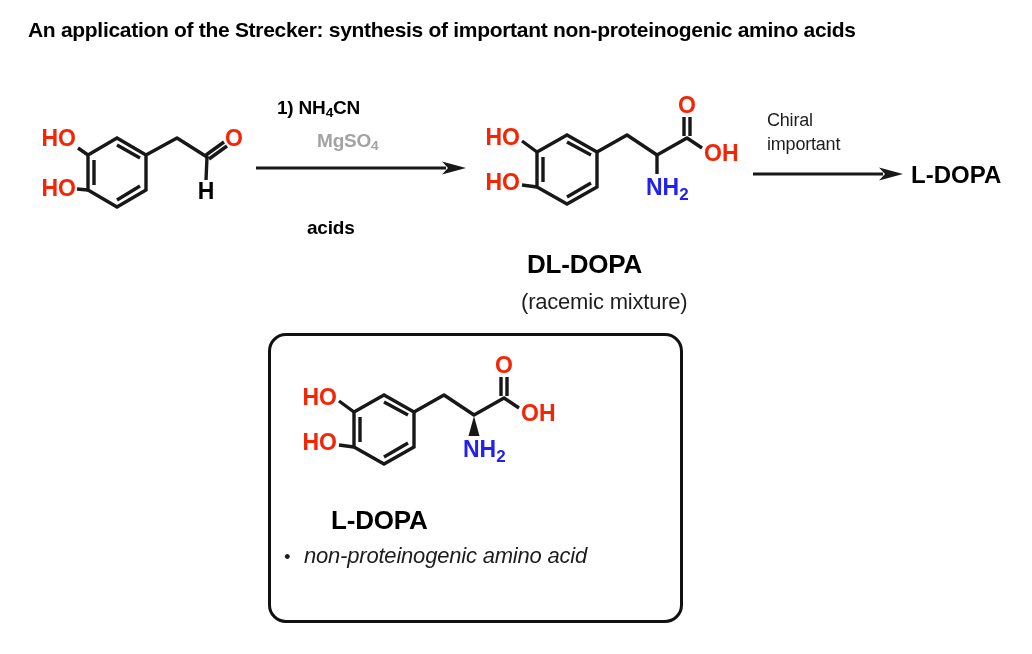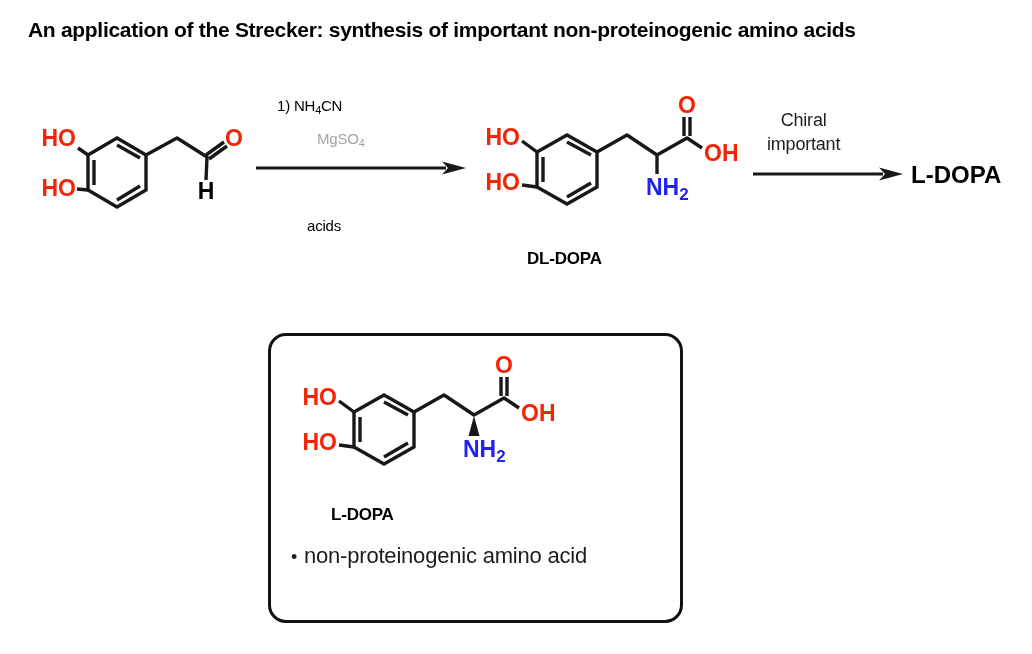--- a/index.html
+++ b/index.html
@@ -1,35 +1,35 @@
 <!DOCTYPE html>
 <html style="--red: #f42405; --blue: #2222ee; --gray: #a3a3a3; --ink: #181818;"><head>
 <meta charset="utf-8">
 <style>
   html,body{margin:0;padding:0;background:#fff;}
   #canvas{
     position:relative;width:1032px;height:654px;background:#ffffff;overflow:hidden;
-    font-family:"Liberation Sans",sans-serif;color:#000;text-align:center;
+    font-family:"Liberation Sans",sans-serif;color:#000;
   }
   .abs{position:absolute;}
   #title{
     left:28px;top:18px;font-size:21px;font-weight:bold;letter-spacing:-0.3px;color:#000;white-space:nowrap;
   }
   .caption{font-size:22px;color:#1e1e1e;letter-spacing:-0.2px;white-space:nowrap;}
-  .mol-name{font-size:17px;font-weight:bold;color:#000;letter-spacing:-0.2px;white-space:nowrap;}
-  .reagent{font-size:15px;font-weight:normal;color:#000;letter-spacing:-0.2px;white-space:nowrap;}
+  .mol-name{font-size:26px;font-weight:bold;color:#000;letter-spacing:-0.2px;white-space:nowrap;}
+  .reagent{font-size:19px;font-weight:bold;color:#000;letter-spacing:-0.2px;white-space:nowrap;}
   .reagent.gray{color:var(--gray);}
   sub{font-size:0.72em;vertical-align:-0.25em;line-height:0;}
   .arrow-label{font-size:18px;color:#1e1e1e;line-height:24px;letter-spacing:-0.2px;white-space:nowrap;}
   #final-product{left:911px;top:161px;font-size:24px;font-weight:bold;white-space:nowrap;}
   #infobox{
     left:268px;top:333px;width:409px;height:284px;
     border:3px solid #111;border-radius:18px;background:#fff;
   }
-  .bullet-line{font-size:22px;color:#1c1c1c;letter-spacing:-0.2px;white-space:nowrap;}
+  .bullet-line{font-size:22px;color:#1c1c1c;letter-spacing:-0.2px;white-space:nowrap;font-style:italic;}
   .bullet-marker{display:inline-block;width:20px;font-size:18px;color:#1c1c1c;}
   
   .atom{font-family:"Liberation Sans",sans-serif;font-weight:bold;font-size:23px;}
   .atom-sub{font-size:17px;}
   .bond{stroke:#181818;stroke-width:3.4;fill:none;}
   .bond-round{stroke-linejoin:round;stroke-linecap:round;}
   .arrow-line{stroke:#181818;stroke-width:3.2;fill:none;}
   .arrow-head{fill:#181818;stroke:none;}
   .wedge{fill:#181818;stroke:none;}
 </style>
@@ -75,20 +75,21 @@
     <path class="bond" d="M217,53 L232,63"></path>
     <path class="bond" d="M52,56 L67,67 M52,100 L67,102"></path>
     <text class="atom" style="fill:var(--red)" text-anchor="end" x="50" y="60">HO</text>
     <text class="atom" style="fill:var(--red)" text-anchor="end" x="50" y="105">HO</text>
     <text class="atom" style="fill:var(--red)" text-anchor="middle" x="217" y="28">O</text>
     <text class="atom" style="fill:var(--red)" x="234" y="76">OH</text>
     <text class="atom" style="fill:var(--blue)" x="176" y="110"><tspan>NH</tspan><tspan class="atom-sub" dy="5">2</tspan></text>
   </svg>
 
   <div class="abs mol-name" style="left:527px;top:249px">DL-DOPA</div>
+  <div class="abs caption" style="left:521px;top:289px">(racemic mixture)</div>
 
   <div class="abs arrow-label" style="left:767px;top:108px">
     <div>Chiral</div>
     <div>important</div>
   </div>
   <svg class="abs" style="left:753px;top:165px" width="152" height="18" viewBox="0 0 152 18">
     <line class="arrow-line" x1="0" y1="9" x2="130" y2="9"></line>
     <path class="arrow-head" d="M126,2.5 L150,9 L126,15.5 L132,9 Z"></path>
   </svg>
   <div class="abs" id="final-product">L-DOPA</div>

